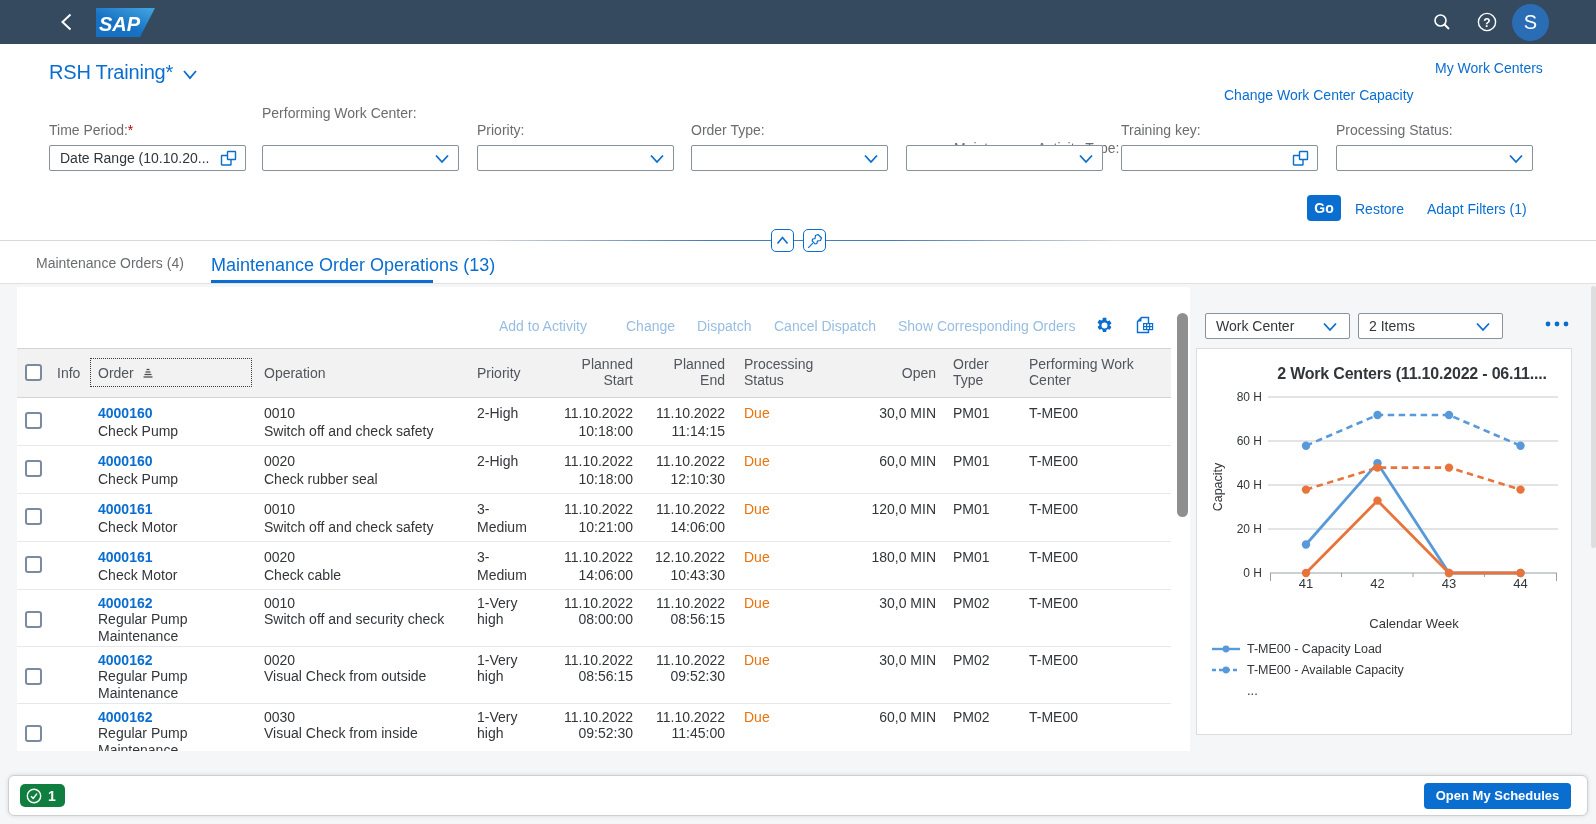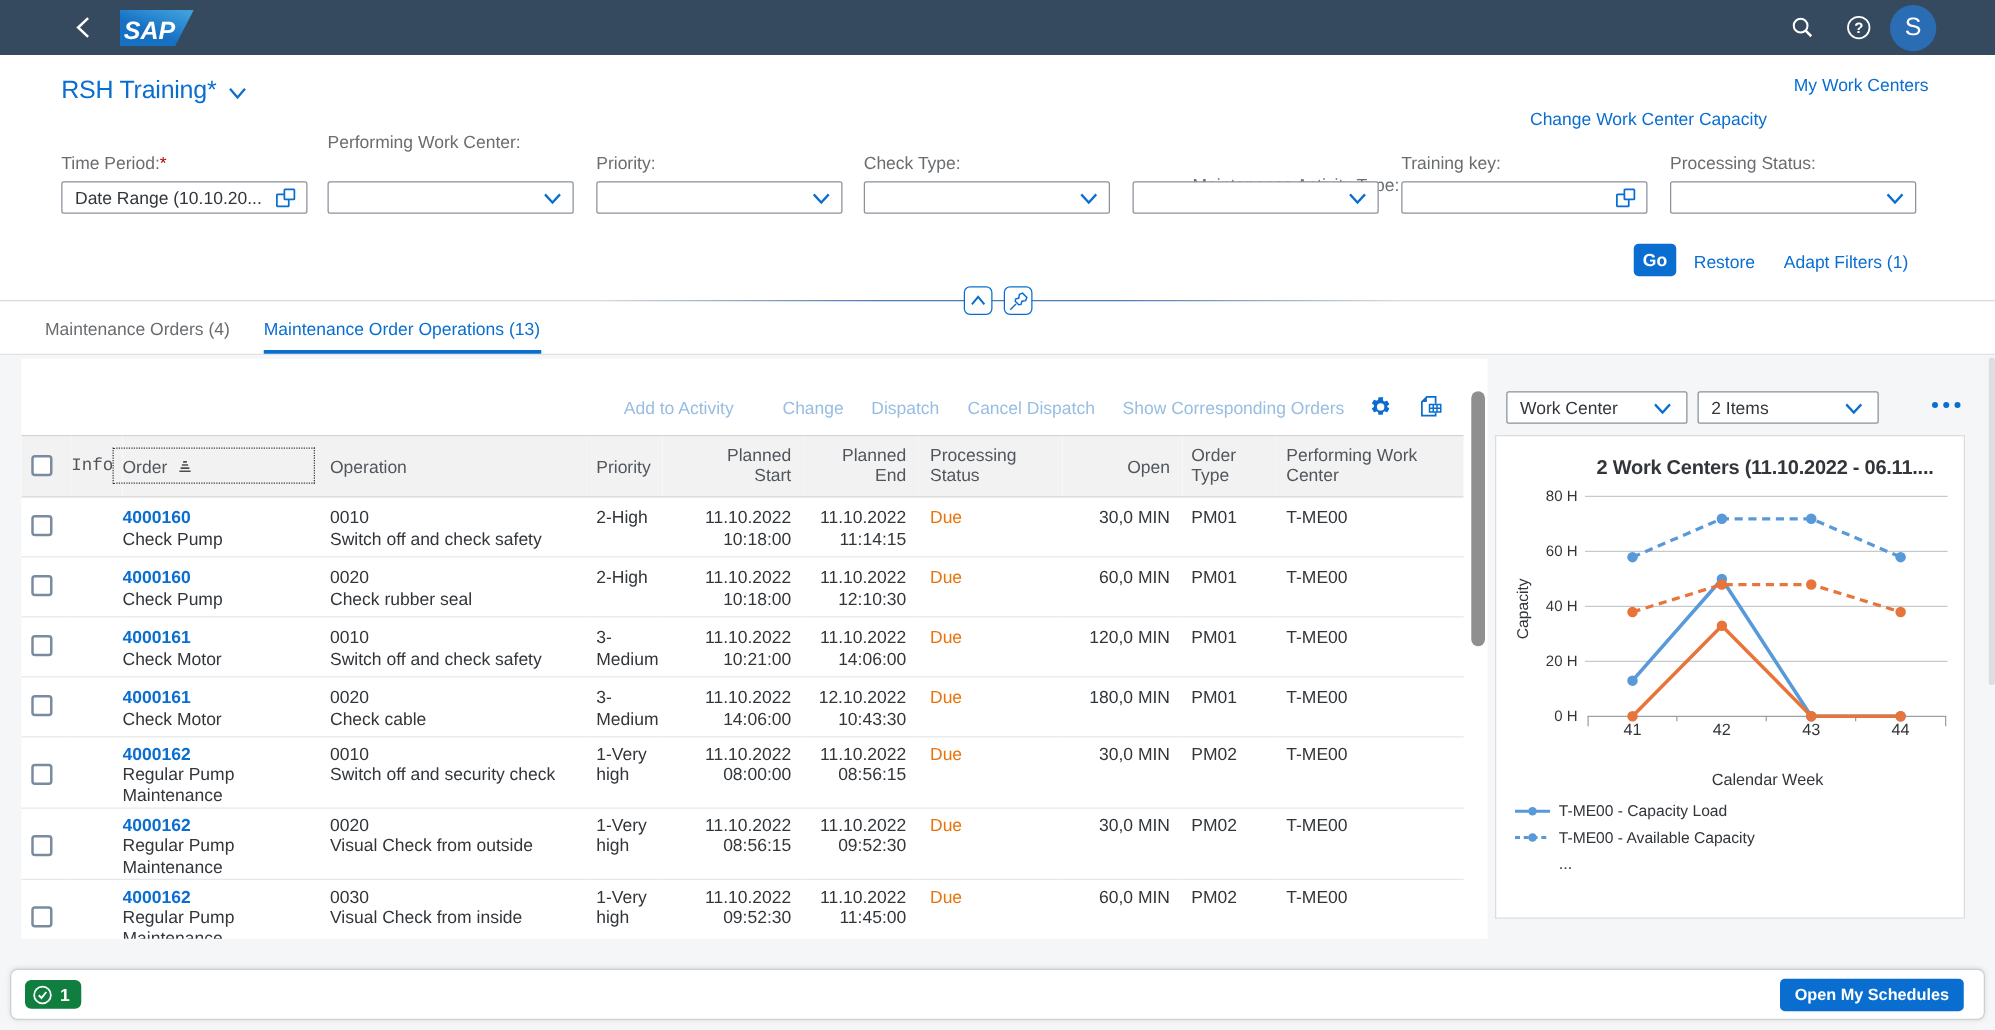--- a/index.html
+++ b/index.html
@@ -26,21 +26,21 @@
 
 
 .divline { left:0; top:240px; width:1596px; height:1px; z-index:6;
   background:linear-gradient(to right,#d9d9d9 0%,#d9d9d9 30%,#4a7db3 44%,#4a7db3 56%,#d9d9d9 70%,#d9d9d9 100%); }
 .hbtn { top:229px; width:23px; height:23px; background:#fff; border:1px solid #0a6ed1; border-radius:5px; z-index:7; }
 .hicon { z-index:8; }
 
 
 .tabbar { left:0; top:241px; width:1596px; height:43px; background:#fff; border-bottom:1px solid #e2e2e2; box-shadow:0 2px 2px rgba(0,0,0,0.04); }
 .tab1 { left:36px; top:255px; font-size:14px; color:#6a6d70; }
-.tab2 { left:211px; top:255px; font-size:14px; color:#0a6ed1; }
+.tab2 { left:211px; top:255px; font-size:18px; color:#0a6ed1; }
 .tabline { left:211px; top:280px; width:222px; height:3px; background:#0a6ed1; }
 
 
 .content-bg { left:0; top:284px; width:1596px; height:491px; background:#f5f6f7; }
 .tablecard { left:17px; top:287px; width:1173px; height:464px; background:#fff; }
 
 
 .tb-link { position:absolute; top:318px; font-size:14px; color:#97bde2; }
 
 
@@ -119,21 +119,21 @@
         <svg style="position:absolute;right:8px;top:8px;" width="16" height="10" viewBox="0 0 16 10">
           <path d="M2 1.5 L8 8 L14 1.5" stroke="#0a6ed1" stroke-width="1.8" fill="none"></path>
         </svg>
       </div>
       <div class="abs flabel" style="left:477px;top:122px;">Priority:</div>
       <div class="ffield" style="left:477px;top:145px;">
         <svg style="position:absolute;right:8px;top:8px;" width="16" height="10" viewBox="0 0 16 10">
           <path d="M2 1.5 L8 8 L14 1.5" stroke="#0a6ed1" stroke-width="1.8" fill="none"></path>
         </svg>
       </div>
-      <div class="abs flabel" style="left:691px;top:122px;">Check Type:</div>
+      <div class="abs flabel" style="left:691px;top:122px;">Order Type:</div>
       <div class="ffield" style="left:691px;top:145px;">
         <svg style="position:absolute;right:8px;top:8px;" width="16" height="10" viewBox="0 0 16 10">
           <path d="M2 1.5 L8 8 L14 1.5" stroke="#0a6ed1" stroke-width="1.8" fill="none"></path>
         </svg>
       </div>
       <div class="abs flabel" style="left:906px;top:140px;margin-left:48px;">Maintenance Activity Type:</div>
       <div class="ffield" style="left:906px;top:145px;">
         <svg style="position:absolute;right:8px;top:8px;" width="16" height="10" viewBox="0 0 16 10">
           <path d="M2 1.5 L8 8 L14 1.5" stroke="#0a6ed1" stroke-width="1.8" fill="none"></path>
         </svg>
@@ -213,21 +213,21 @@
           <col style="width:113px">
           <col style="width:92px">
           <col style="width:115px">
           <col style="width:96px">
           <col style="width:75px">
           <col style="width:150px">
         </colgroup>
         <tbody>
           <tr class="hrow">
             <th style="padding:15px 0 0 8px;"><span class="cb" style="display:inline-block;"></span></th>
-            <th style="padding:16px 0 0 0;font-family:Liberation Mono, monospace;">Info</th>
+            <th style="padding:16px 0 0 0;">Info</th>
             <th style="position:relative;padding:16px 0 0 0;">Order&nbsp; <svg width="12" height="12" viewBox="0 0 12 12" style="vertical-align:-1px;">
                 <g stroke="#4a4e52" stroke-width="1.3">
                   <line x1="4.5" y1="2.5" x2="7.5" y2="2.5"></line>
                   <line x1="3.5" y1="5" x2="8.5" y2="5"></line>
                   <line x1="2.5" y1="7.5" x2="9.5" y2="7.5"></line>
                   <line x1="1.5" y1="10" x2="10.5" y2="10"></line>
                 </g>
               </svg></th>
             <th style="padding:16px 0 0 0;">Operation</th>
             <th style="padding:16px 0 0 8px;">Priority</th>

